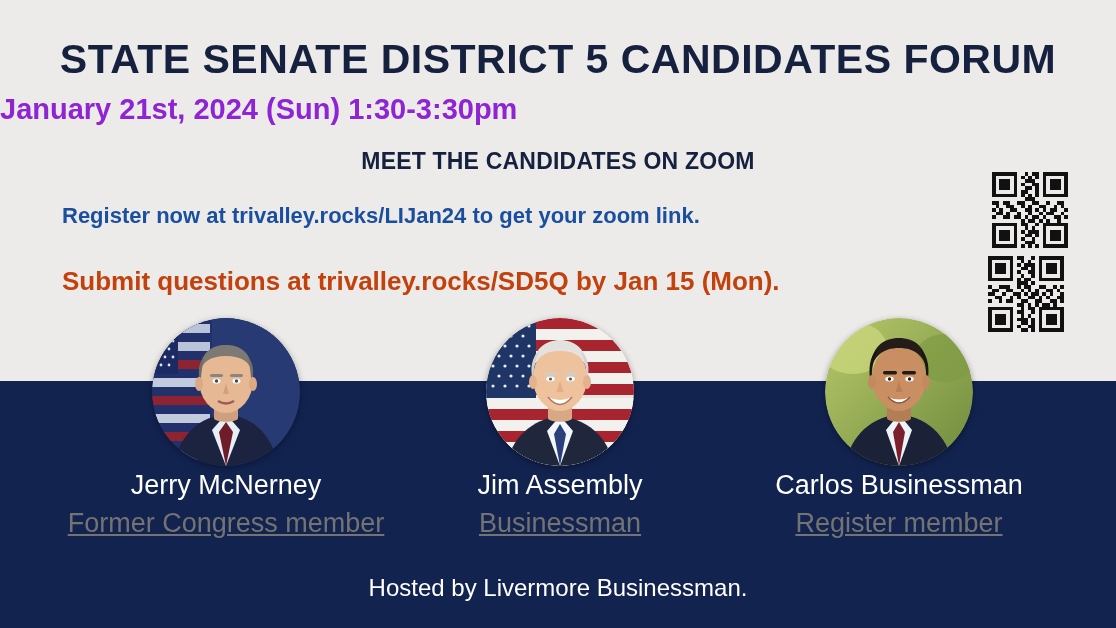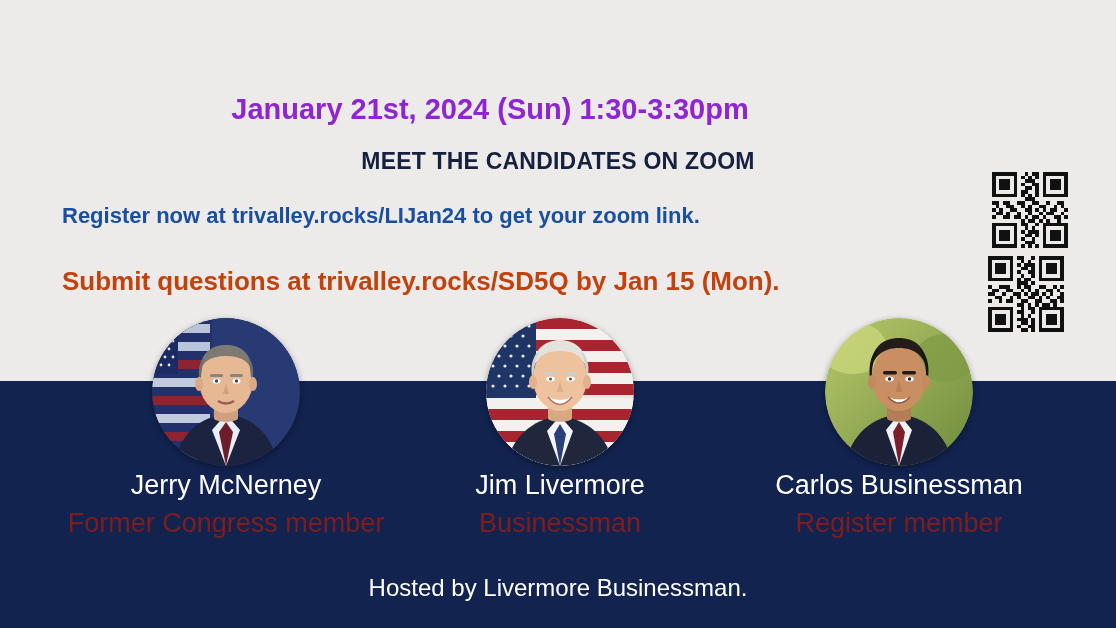--- a/index.html
+++ b/index.html
@@ -47,21 +47,20 @@
     font-weight: bold;
     letter-spacing: 0.5px;
     color: #16213f;
     line-height: 1.05;
   }
   .subtitle {
     position: absolute;
     left: 0;
     top: 93px;
     width: 980px;
-    text-align: center;
     font-size: 29px;
     font-weight: bold;
     color: #8e24d4;
     line-height: 1.15;
   }
   .meet-line {
     position: absolute;
     left: 0;
     top: 148px;
     width: 1116px;
@@ -130,43 +129,45 @@
 
   .cand-name {
     margin-top: 0;
     font-size: 27px;
     color: #ffffff;
     line-height: 1.42;
     font-weight: normal;
   }
   .cand-role {
     font-size: 27px;
-    color: #7f1d1d;
+    color: #737373;
     line-height: 1.42;
     font-weight: normal;
+    text-decoration: underline;
   }
 
   .hosted {
     position: absolute;
     left: 0;
     top: 574px;
     width: 1116px;
     text-align: center;
     font-size: 24px;
     color: #ffffff;
   }
 </style>
 </head>
 <body>
 
 <div class="poster">
 
   <div class="top-section"></div>
   <div class="bottom-section"></div>
 
+  <div class="title">STATE SENATE DISTRICT 5 CANDIDATES FORUM</div>
   <div class="subtitle">January 21st, 2024 (Sun) 1:30-3:30pm</div>
   <div class="meet-line">MEET THE CANDIDATES ON ZOOM</div>
   <div class="register-line">Register now at trivalley.rocks/LIJan24 to get your zoom link.</div>
   <div class="submit-line">Submit questions at trivalley.rocks/SD5Q by Jan 15 (Mon).</div>
 
   <div class="qr qr-1">
     <svg viewBox="0 0 21 21" width="76" height="76" shape-rendering="crispEdges">
       <rect width="21" height="21" fill="#ecebe9"></rect>
       <g fill="#111111">
         <rect x="0" y="0" width="7" height="1"></rect>
@@ -607,21 +608,21 @@
 
             <path d="M62 79 Q74 93 86 79 Q74 85 62 79 Z" fill="#ffffff"></path>
             <path d="M62 79 Q74 94 86 79" stroke="#b07a6b" stroke-width="1.6" fill="none"></path>
 
             <ellipse cx="47" cy="64" rx="4" ry="7" fill="#e3b28d"></ellipse>
             <ellipse cx="101" cy="64" rx="4" ry="7" fill="#e3b28d"></ellipse>
           </g>
         </svg>
       </div>
     </div>
-    <div class="cand-name">Jim Livermore</div>
+    <div class="cand-name">Jim Assembly</div>
     <div class="cand-role">Businessman</div>
   </div>
 
   <div class="candidate cand-3">
     <div class="photo-wrap">
       <div class="photo">
         <svg width="148" height="148" viewBox="0 0 148 148">
           <defs>
             <clipPath id="c3">
                 <circle cx="74" cy="74" r="74"></circle>

